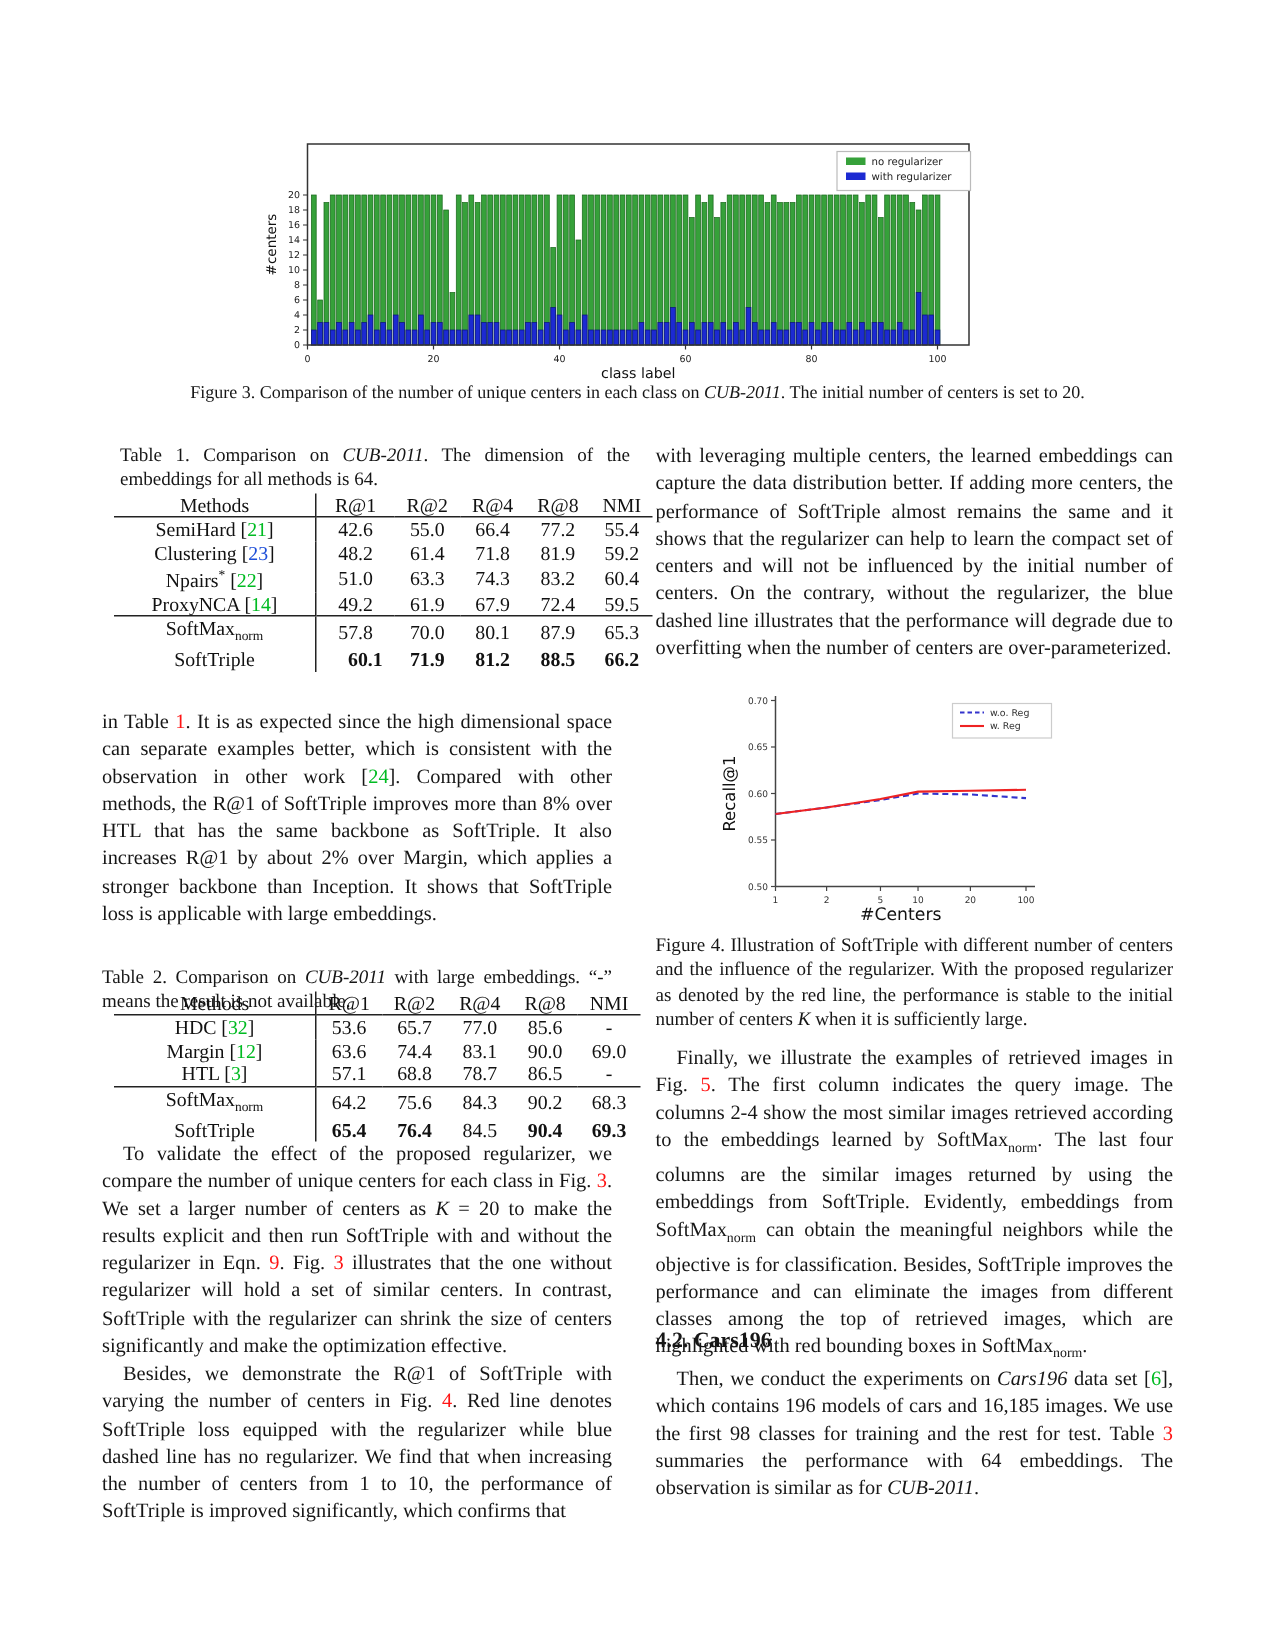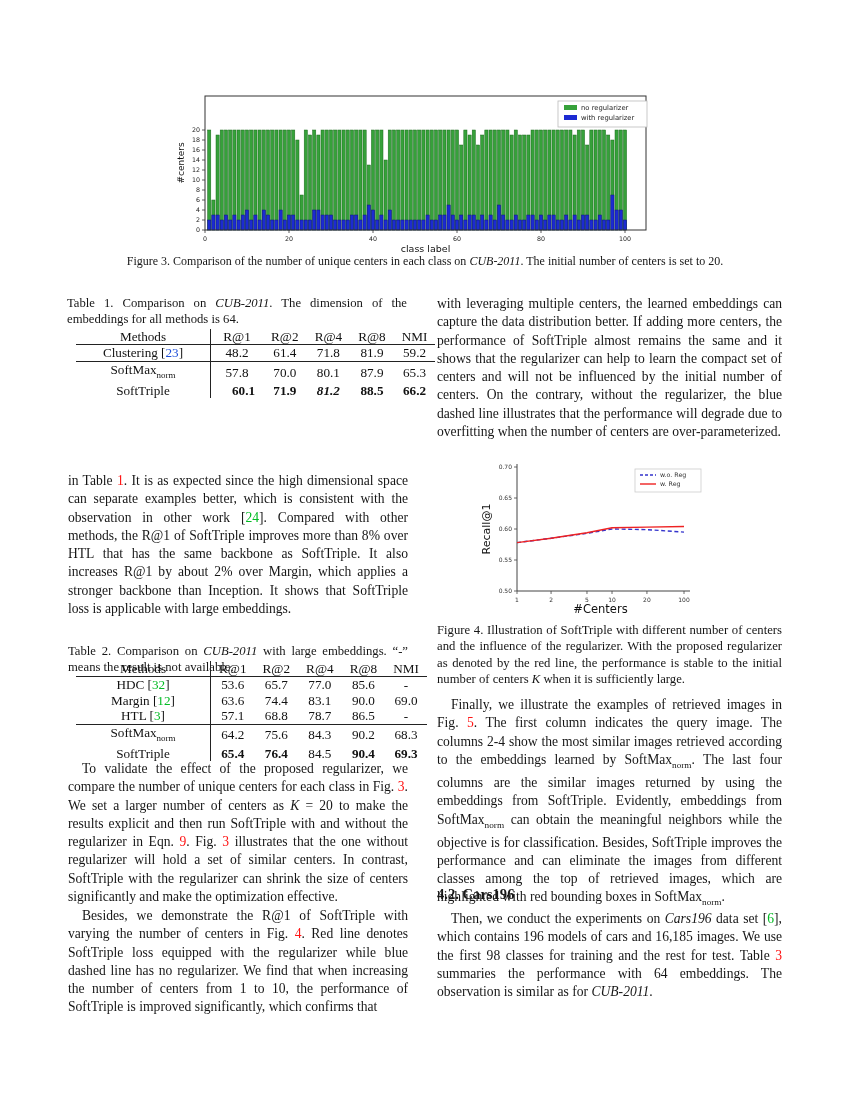--- a/index.html
+++ b/index.html
@@ -269,55 +269,79 @@
     <text x="250.5" y="162" font-size="9.5" fill="#111" text-anchor="middle">class label</text>
     <rect x="383" y="11" width="89" height="26" fill="#ffffff" stroke="#bbbbbb" stroke-width="0.8"></rect>
     <rect x="389" y="15" width="13" height="5" fill="#36a13a" stroke="none"></rect>
     <text x="406" y="20" font-size="6.8" fill="#222">no regularizer</text>
     <rect x="389" y="25" width="13" height="5" fill="#1c2ad2" stroke="none"></rect>
     <text x="406" y="30" font-size="6.8" fill="#222">with regularizer</text>
   </svg>
 
 <div class="abs fig-caption-center" style="left:55px;top:254px;width:740px;"><span>Figure 3. Comparison of the number of unique centers in each class on </span><span style="font-style: italic;">CUB-2011</span><span>. The initial number of centers is set to 20.</span></div>
 
-<div class="abs caption" style="left:67px;top:295px;width:340px;"><span>Table 1. Comparison on </span><span style="font-style: italic;">CUB-2011</span><span>. The dimension of the embeddings for all methods is 64.</span></div>
+<div class="abs caption" style="left:80px;top:295px;width:340px;"><span>Table 1. Comparison on </span><span style="font-style: italic;">CUB-2011</span><span>. The dimension of the embeddings for all methods is 64.</span></div>
 
 <table class="abs paper-table" style="left:76px;top:329px;width:328px;">
     <thead>
       <tr>
         <th class="method-col">Methods</th>
         <th>R@1</th>
         <th>R@2</th>
         <th>R@4</th>
         <th>R@8</th>
         <th>NMI</th>
       </tr>
     </thead>
     <tbody>
       <tr>
+        <td class="method-col"><span>SemiHard [</span><span style="color: rgb(0, 187, 34);">21</span><span>]</span></td>
+        <td>42.6</td>
+        <td>55.0</td>
+        <td>66.4</td>
+        <td>77.2</td>
+        <td>55.4</td>
+      </tr>
+      <tr>
         <td class="method-col"><span>Clustering [</span><span style="color: #1d4ed8;">23</span><span>]</span></td>
         <td>48.2</td>
         <td>61.4</td>
         <td>71.8</td>
         <td>81.9</td>
         <td>59.2</td>
+      </tr>
+      <tr>
+        <td class="method-col"><span>Npairs</span><sup>*</sup><span> [</span><span style="color: rgb(0, 187, 34);">22</span><span>]</span></td>
+        <td>51.0</td>
+        <td>63.3</td>
+        <td>74.3</td>
+        <td>83.2</td>
+        <td>60.4</td>
+      </tr>
+      <tr>
+        <td class="method-col"><span>ProxyNCA [</span><span style="color: rgb(0, 187, 34);">14</span><span>]</span></td>
+        <td>49.2</td>
+        <td>61.9</td>
+        <td>67.9</td>
+        <td>72.4</td>
+        <td>59.5</td>
       </tr>
       <tr class="sep">
         <td class="method-col"><span>SoftMax</span><sub>norm</sub></td>
         <td>57.8</td>
         <td>70.0</td>
         <td>80.1</td>
         <td>87.9</td>
         <td>65.3</td>
       </tr>
       <tr>
         <td class="method-col"><span>SoftTriple</span></td>
         <td style="font-weight: bold; padding-left: 21px;">60.1</td>
         <td style="font-weight: bold;">71.9</td>
-        <td style="font-weight: bold; font-style: italic;">81.2</td>
+        <td style="font-weight: bold;">81.2</td>
         <td style="font-weight: bold;">88.5</td>
         <td style="font-weight: bold;">66.2</td>
       </tr>
     </tbody>
   </table>
 
 <p class="abs body-text para" style="left:68px;top:472px;width:340px;"><span>in Table </span><span style="color: rgb(255, 20, 20);">1</span><span>. It is as expected since the high dimensional space can separate examples better, which is consistent with the observation in other work [</span><span style="color: rgb(0, 187, 34);">24</span><span>]. Compared with other methods, the R@1 of SoftTriple improves more than 8% over HTL that has the same backbone as SoftTriple. It also increases R@1 by about 2% over Margin, which applies a stronger backbone than Inception. It shows that SoftTriple loss is applicable with large embeddings.</span></p>
 
 <div class="abs caption" style="left:68px;top:643px;width:340px;"><span>Table 2. Comparison on </span><span style="font-style: italic;">CUB-2011</span><span> with large embeddings. “-” means the result is not available.</span></div>
 

